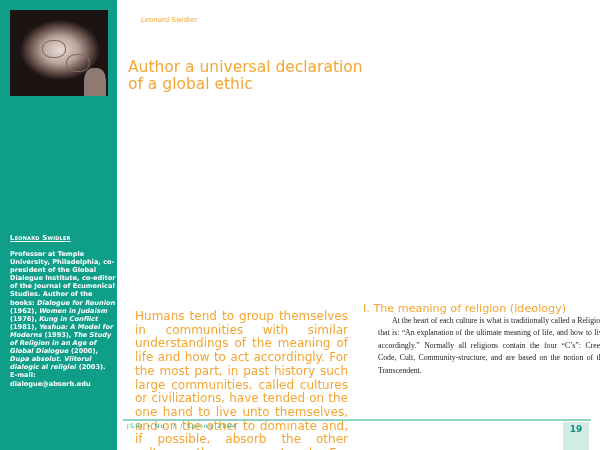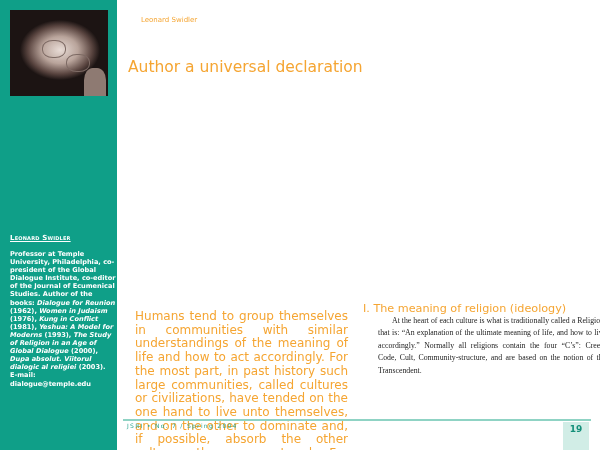--- a/index.html
+++ b/index.html
@@ -30,28 +30,29 @@
 <div class="sidebar">
   <div class="photo">
     <div class="glass1"></div>
     <div class="glass2"></div>
     <div class="hand"></div>
   </div>
   <div class="bio-name">Leonard Swidler</div>
   <div class="bio">
     <span>Professor at Temple University, Philadelphia, co-president of the Global Dialogue Institute, co-editor of the Journal of Ecumenical Studies. Author of the books: </span><i>Dialogue for Reunion</i> <span>(1962),</span> <i>Women in Judaism</i> <span>(1976),</span> <i>Kung in Conflict</i> <span>(1981),</span> <i>Yeshua: A Model for Moderns</i> <span>(1993),</span> <i>The Study of Religion in an Age of Global Dialogue</i> <span>(2000),</span> <i>Dupa absolut. Viitorul dialogic al religiei</i> <span>(2003).</span><br>
     <span>E-mail:</span><br>
-    <span>dialogue@temple.edu</span>
+    <span>dialogue@absorb.edu</span>
   </div>
 </div>
 
 <div class="running-head">Leonard Swidler</div>
 
 <h1 class="title" style="margin:0;">
   <span>Author a universal declaration</span><br>
+  <span>of a global ethic</span>
 </h1>
 
 <div class="col-left">Humans tend to group themselves in communities with similar understandings of the meaning of life and how to act accordingly. For the most part, in past history such large communities, called cultures or civilizations, have tended on the one hand to live unto themselves, and on the other to dominate and, if possible, absorb the other cultures they encountered. For example, Christendom, Islam, China.</div>
 
 <div class="section-head">I. The meaning of religion (ideology)</div>
 
 <div class="col-right"><span class="indent"></span><span>At the heart of each culture is what is traditionally called a Religion, that is: “An explanation of the ultimate meaning of life, and how to live accordingly.” Normally all religions contain the four “C’s”: Creed, Code, Cult, Community-structure, and are based on the notion of the Transcendent.</span></div>
 
 <div class="footer-rule"></div>
 <div class="footer-text">JSRI • No. 7 / Spring 2004</div>

